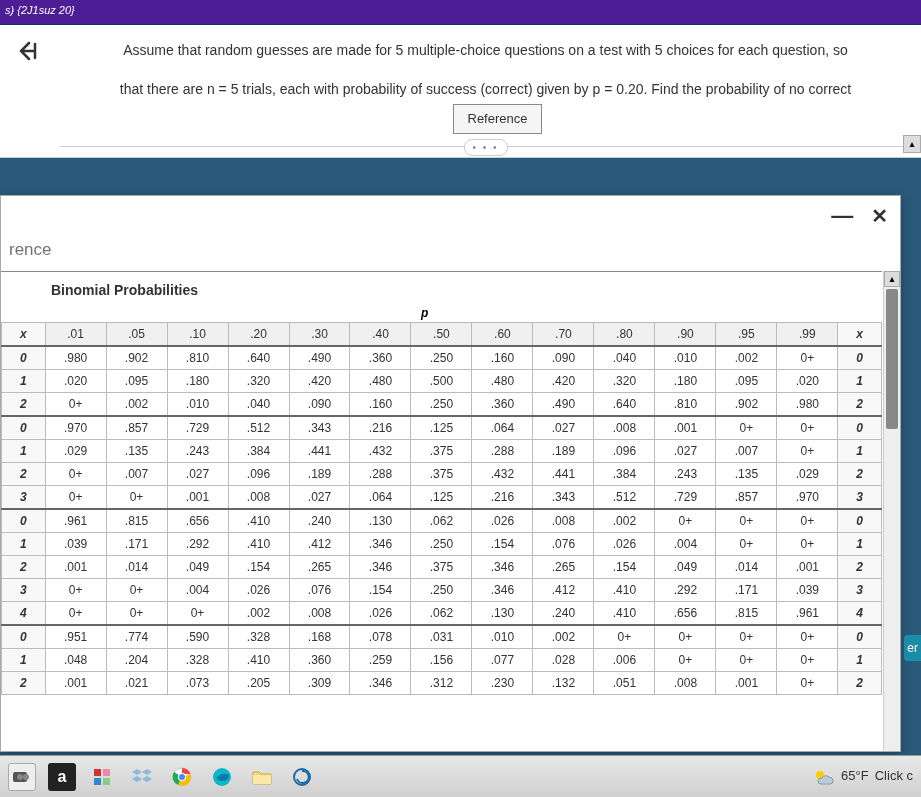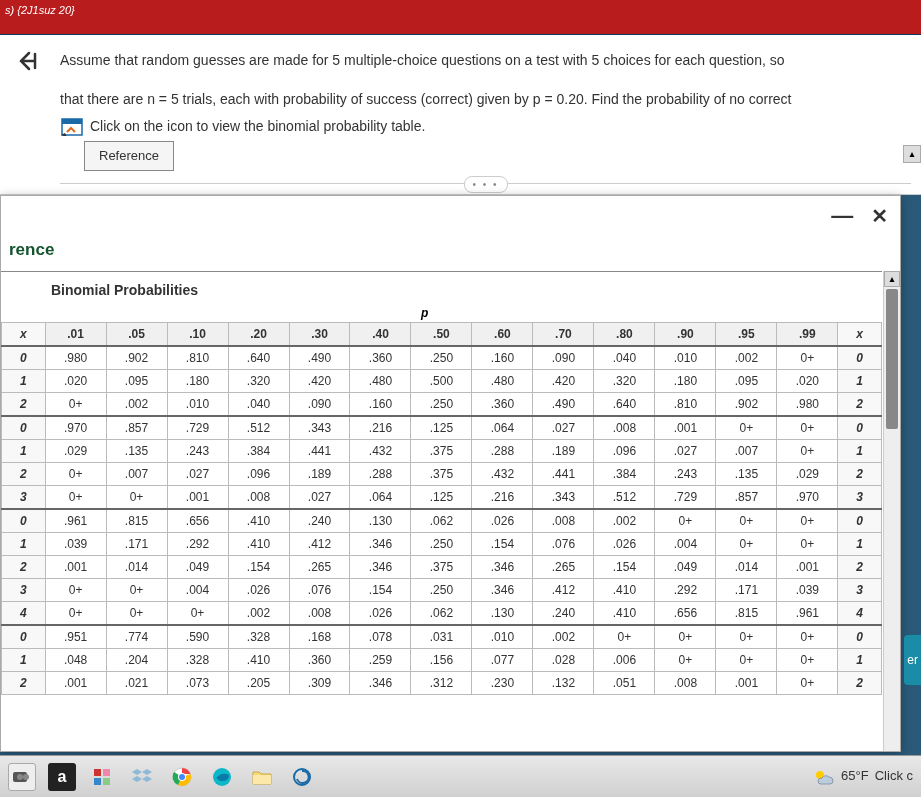--- a/index.html
+++ b/index.html
@@ -5,22 +5,22 @@
   * { box-sizing: border-box; margin: 0; padding: 0; }
   body {
     font-family: Arial, sans-serif;
     background: #2a5a7a;
     width: 921px;
     height: 797px;
     overflow: hidden;
     position: relative;
   }
   .topbar {
-    background: #b91c1c;
-    height: 35px;
+    background: #4c1d95;
+    height: 25px;
     border-bottom: 1px solid #0a3a5a;
     position: relative;
   }
   .topbar-text {
     position: absolute;
     left: 5px;
     top: 4px;
     color: #fff;
     font-size: 11px;
     font-style: italic;
@@ -44,20 +44,21 @@
     text-align: center;
     cursor: pointer;
     font-weight: bold;
   }
   .question-text {
     flex: 1;
     font-size: 14px;
     line-height: 1.5;
     color: #333;
     padding-left: 10px;
+    text-align: center;
   }
   .question-text .line2 { margin-top: 18px; }
   .click-instruction {
     display: flex;
     align-items: center;
     margin-top: 6px;
     margin-left: 50px;
   }
   .click-icon {
     width: 24px;
@@ -134,23 +135,22 @@
     line-height: 10px;
   }
   .modal-close {
     font-size: 20px;
     font-weight: bold;
     cursor: pointer;
     color: #333;
   }
   .modal-title {
     font-size: 17px;
-    color: #14532d;
+    color: #737373;
     padding: 4px 0 18px 8px;
-    font-weight: bold;
   }
   .table-wrapper {
     position: absolute;
     top: 75px;
     left: 0;
     right: 18px;
     bottom: 0;
     overflow: hidden;
     border-top: 1px solid #888;
   }
@@ -204,21 +204,21 @@
     color: #333;
   }
   table.bp th, table.bp td {
     border: 1px solid #bbb;
     padding: 4px 0;
     text-align: center;
     width: 56px;
   }
   table.bp th {
     background: #f0f0f0;
-    font-weight: bold;
+    font-weight: normal;
   }
   table.bp th.x-col, table.bp td.x-col {
     font-style: italic;
     font-weight: bold;
     width: 40px;
     background: #f8f8f8;
   }
   table.bp tbody tr.group-start td {
     border-top: 2px solid #666;
   }
@@ -252,21 +252,21 @@
     display: flex;
     gap: 6px;
   }
   .side-tab {
     position: absolute;
     right: 0;
     top: 635px;
     background: #1a8ca8;
     color: #fff;
     font-size: 12px;
-    padding: 18px 3px;
+    padding: 6px 3px;
     border-radius: 4px 0 0 4px;
     cursor: pointer;
   }
 </style>
 </head>
 <body>
 
 <div class="topbar">
   <span class="topbar-text">s) {2J1suz 20}</span>
 </div>
@@ -274,31 +274,20 @@
 <div class="content-area">
   <div class="question-panel">
     <div class="back-arrow">
       <svg width="26" height="22" viewBox="0 0 26 22">
         <path d="M12 3 L4 11 L12 19 M4 11 L18 11 M18 4 L18 18" stroke="#333" stroke-width="2.5" fill="none" stroke-linecap="round"></path>
       </svg>
     </div>
     <div class="question-text">
       <div>Assume that random guesses are made for 5 multiple-choice questions on a test with 5 choices for each question, so</div>
       <div class="line2">that there are n = 5 trials, each with probability of success (correct) given by p = 0.20. Find the probability of no correct</div>
-      <div class="click-instruction" style="margin-left:0;">
-        <span class="click-icon">
-          <svg width="22" height="18" viewBox="0 0 22 18">
-              <rect x="1" y="1" width="20" height="16" fill="#fff" stroke="#1a6aa8" stroke-width="1.5"></rect>
-              <rect x="1" y="1" width="20" height="5" fill="#1a6aa8"></rect>
-              <path d="M6 14 L10 10 L14 14" stroke="#e06a1a" stroke-width="2" fill="none"></path>
-              <path d="M8 18 L6 14 L2 16 Z" fill="#333" transform="translate(-2,1)"></path>
-            </svg>
-        </span>
-        <span>Click on the icon to view the binomial probability table.</span>
-      </div>
       <div class="ref-button" style="margin-left:24px;">Reference</div>
       <div class="separator">
         <span class="dots">• • •</span>
       </div>
     </div>
   </div>
   <div class="scroll-up">▴</div>
 </div>
 
 <div class="modal">

